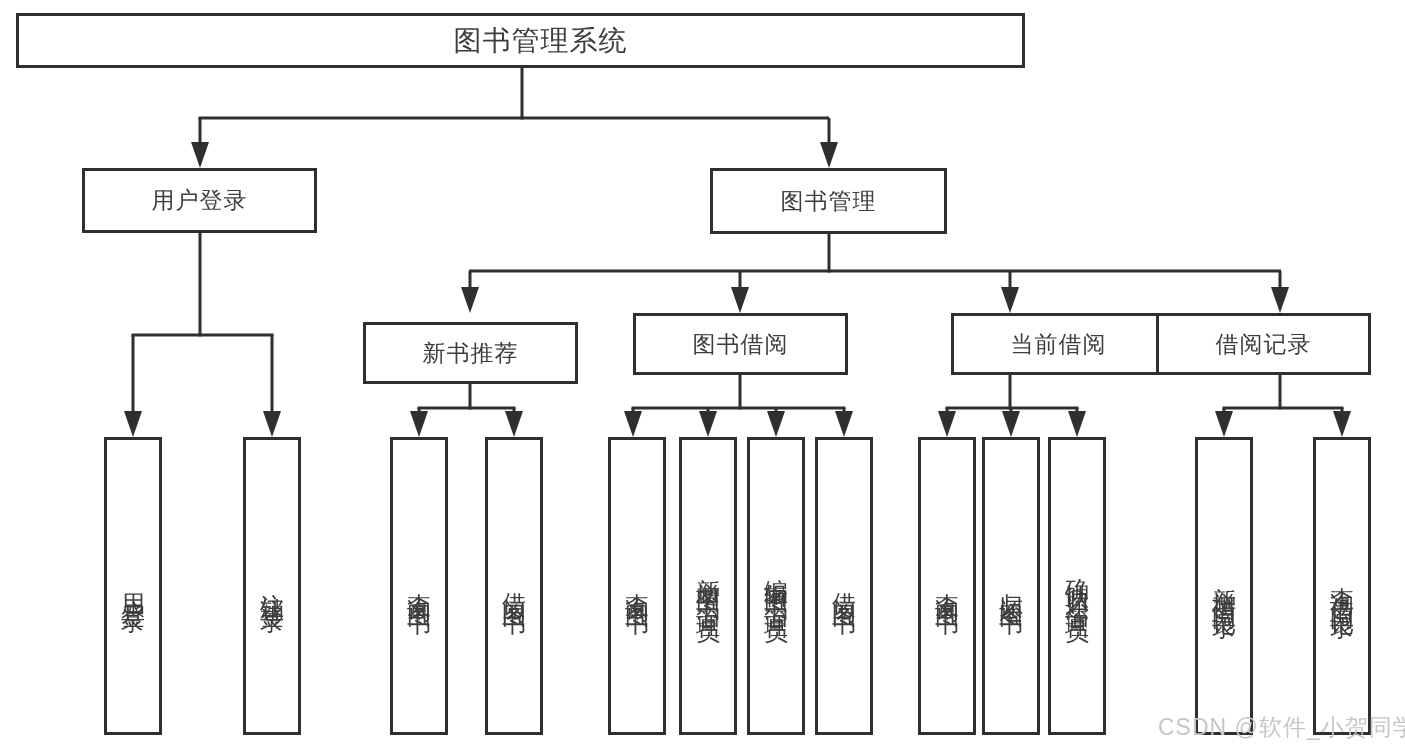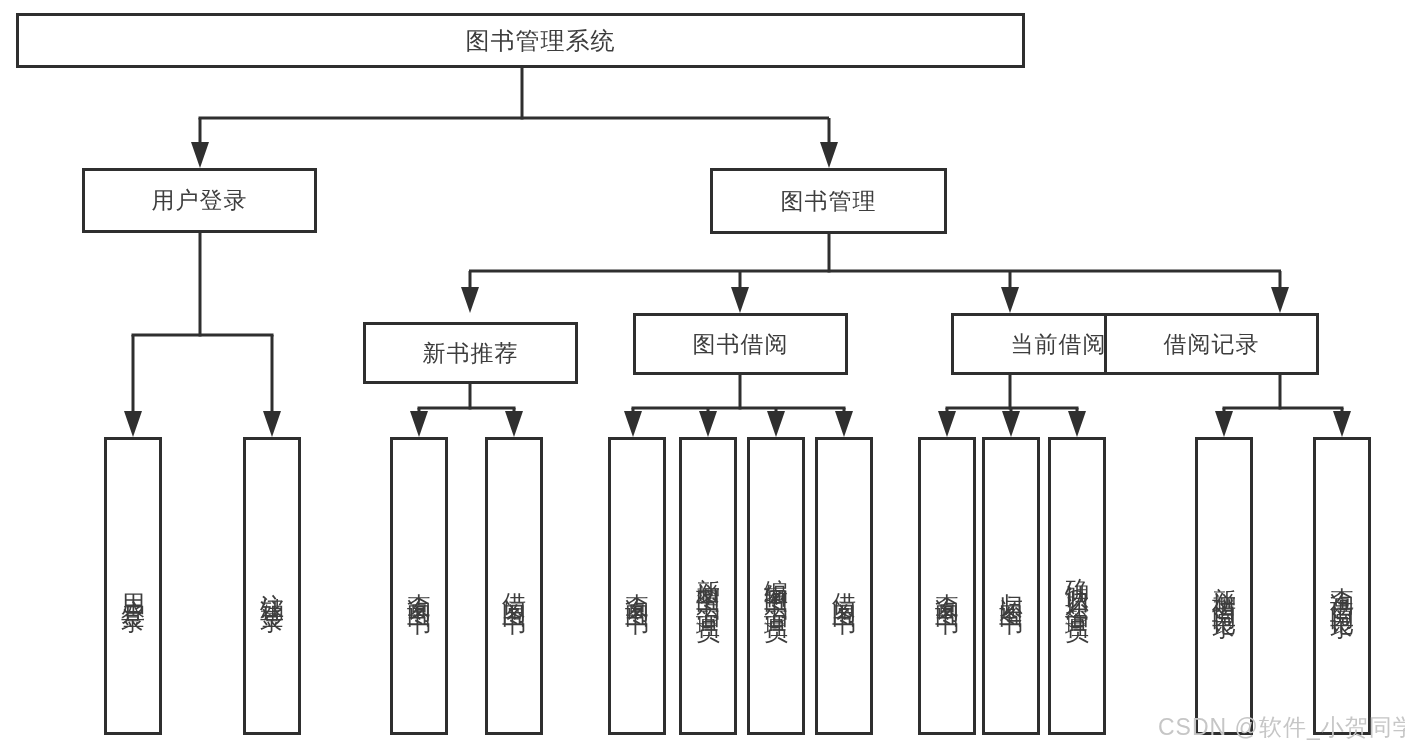--- a/index.html
+++ b/index.html
@@ -22,21 +22,21 @@
     box-sizing: border-box;
     background: #ffffff;
     border: 3px solid #2f2f2f;
     display: flex;
     align-items: center;
     justify-content: center;
     color: #3d3d3d;
     z-index: 2;
   }
   .h-box { font-size: 23px; letter-spacing: 1px; }
-  .root-box { font-size: 24px; padding-left: 40px; }
+  .root-box { font-size: 28px; padding-left: 40px; }
   .v-box {
     writing-mode: vertical-lr;
     text-orientation: mixed;
     font-size: 24px;
     letter-spacing: 6px;
     line-height: 1;
   }
   .watermark {
     position: absolute;
     left: 1158px;
@@ -130,21 +130,21 @@
   </svg>
 
   <div class="box h-box root-box" style="left:16px;top:13px;width:1009px;height:55px">图书管理系统</div>
 
   <div class="box h-box" style="left:82px;top:168px;width:235px;height:65px">用户登录</div>
   <div class="box h-box" style="left:710px;top:168px;width:237px;height:66px">图书管理</div>
 
   <div class="box h-box" style="left:363px;top:322px;width:215px;height:62px">新书推荐</div>
   <div class="box h-box" style="left:633px;top:313px;width:215px;height:62px">图书借阅</div>
   <div class="box h-box" style="left:951px;top:313px;width:215px;height:62px">当前借阅</div>
-  <div class="box h-box" style="left:1104px;top:313px;width:215px;height:62px">借阅记录</div>
+  <div class="box h-box" style="left:1156px;top:313px;width:215px;height:62px">借阅记录</div>
 
   <div class="box v-box" style="left:104px;top:437px;width:58px;height:298px">用户登录</div>
   <div class="box v-box" style="left:243px;top:437px;width:58px;height:298px">注销登录</div>
 
   <div class="box v-box" style="left:390px;top:437px;width:58px;height:298px">查询图书</div>
   <div class="box v-box" style="left:485px;top:437px;width:58px;height:298px">借阅图书</div>
 
   <div class="box v-box" style="left:608px;top:437px;width:58px;height:298px">查询图书</div>
   <div class="box v-box" style="left:679px;top:437px;width:58px;height:298px">新增图书（管理员）</div>
   <div class="box v-box" style="left:747px;top:437px;width:58px;height:298px">编辑图书（管理员）</div>

